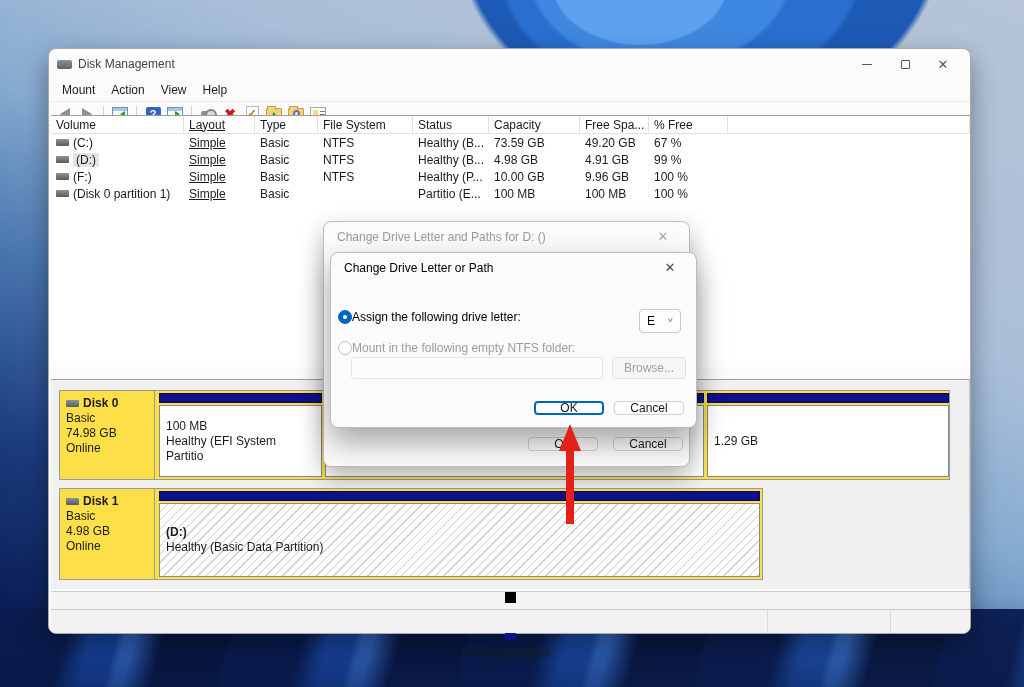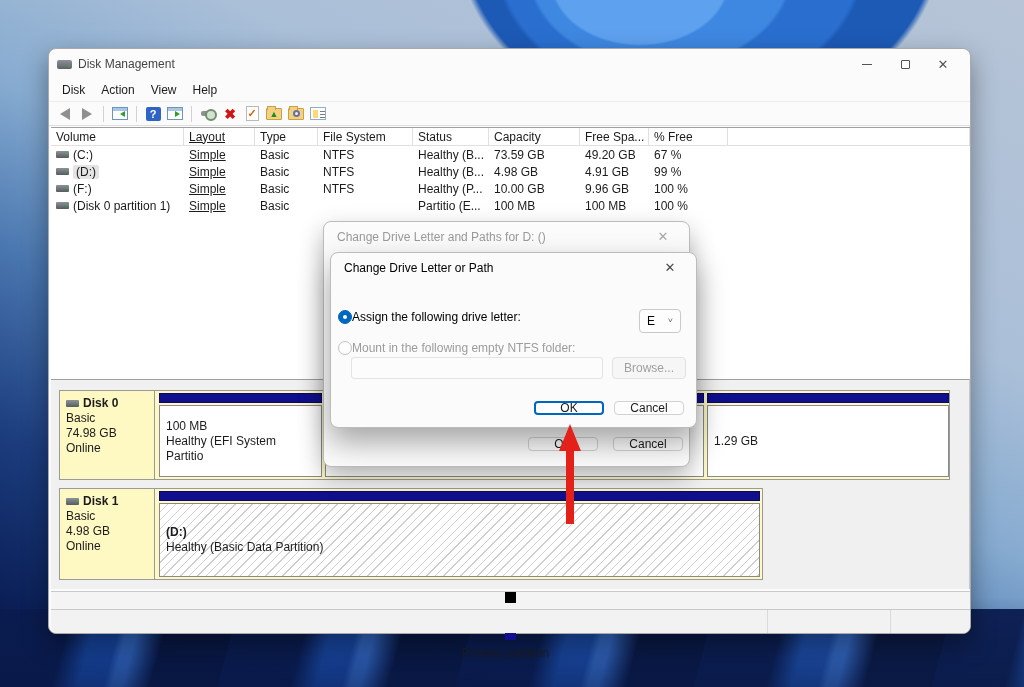--- a/index.html
+++ b/index.html
@@ -78,40 +78,40 @@
   .folder .up { color:#1e8c1e; }
   .folder .mag { width:7px; height:7px; border:2px solid #6f6f9f; border-radius:50%;
     background:#eef; display:block; }
   .props { width:16px; height:13px; border:1px solid #8faec9; background:
     linear-gradient(#fff,#fff) , #fff; position:relative; }
   .props::before { content:""; position:absolute; left:2px; top:2px; width:5px; height:8px; background:#ffd976; }
   .props::after { content:""; position:absolute; left:9px; top:3px; width:5px; height:1px; background:#7b7b7b;
     box-shadow:0 3px 0 #7b7b7b, 0 6px 0 #7b7b7b; }
 
   
-  .listpane { position:absolute; left:2px; top:78px; width:919px; height:252px;
+  .listpane { position:absolute; left:2px; top:66px; width:919px; height:252px;
     background:#fff; border-top:1px solid #9f9f9f; }
   .lv-header { display:flex; height:18px; align-items:center;
     border-bottom:1px solid #e0e0e0; color:#1b1b1b; }
   .lv-header .cell { border-right:1px solid #e0e0e0; height:100%; display:flex;
     align-items:center; padding:0 5px; white-space:nowrap; overflow:hidden; }
   .lv-row { display:flex; height:17px; align-items:center; white-space:nowrap; }
   .lv-row .cell { padding:0 5px; overflow:hidden; display:flex; align-items:center; gap:4px; }
   .c0{width:133px;} .c1{width:71px;text-decoration:underline;} .c2{width:63px;} .c3{width:95px;}
   .c4{width:76px;} .c5{width:91px;} .c6{width:69px;} .c7{width:79px;} .cf{flex:1;}
   .row-ico { width:13px; height:7px; border-radius:1px; flex:none;
     background:linear-gradient(#8d9298,#565b61); position:relative; }
   .row-ico::after { content:""; position:absolute; right:1px; top:2px; width:2px; height:2px;
     background:#3fae3f; border-radius:50%; }
   .vol-sel { background:#e4e4e4; border-radius:2px; padding:0 3px; }
 
   
   .graphpane { position:absolute; left:2px; top:330px; width:919px; height:210px;
     background:#f0f0f0; border-top:1px solid #9f9f9f; border-right:1px solid #c9c9c9; }
-  .disk-row { position:absolute; background:#fef9c3; border:1px solid #9a9a9a; }
+  .disk-row { position:absolute; background:#fde047; border:1px solid #9a9a9a; }
   .disk-label { position:absolute; left:0; top:0; width:95px; height:100%;
     border-right:1px solid #9a9a9a; padding:5px 6px; line-height:15px; }
   .disk-label b { display:flex; align-items:center; gap:4px; }
   .part { position:absolute; top:2px; bottom:2px; }
   .part-strip { height:10px; background:#10108e; border:1px solid #0a0a66; }
   .part-body { position:absolute; top:12px; left:0; right:0; bottom:0;
     background:#fff; border:1px solid #8a8a8a; padding:4px 6px;
     display:flex; flex-direction:column; justify-content:center; line-height:15px; overflow:hidden; }
   .part-body.hatch { background:
     repeating-linear-gradient(135deg, #ffffff 0 5px, #cfcfcf 5px 6px); }
@@ -177,21 +177,21 @@
           <i></i>
         </div>
       <div class="ctl ctl-max">
           <i></i>
         </div>
       <div class="ctl ctl-close">✕</div>
     </div>
   </div>
 
   <div class="menubar">
-    <span class="menu-item">Disk</span>
+    <span class="menu-item">Mount</span>
     <span class="menu-item">Action</span>
     <span class="menu-item">View</span>
     <span class="menu-item">Help</span>
   </div>
 
   <div class="toolbar">
     <span class="tico">
         <span class="nav-arrow nav-back"></span>
       </span>
     <span class="tico">

